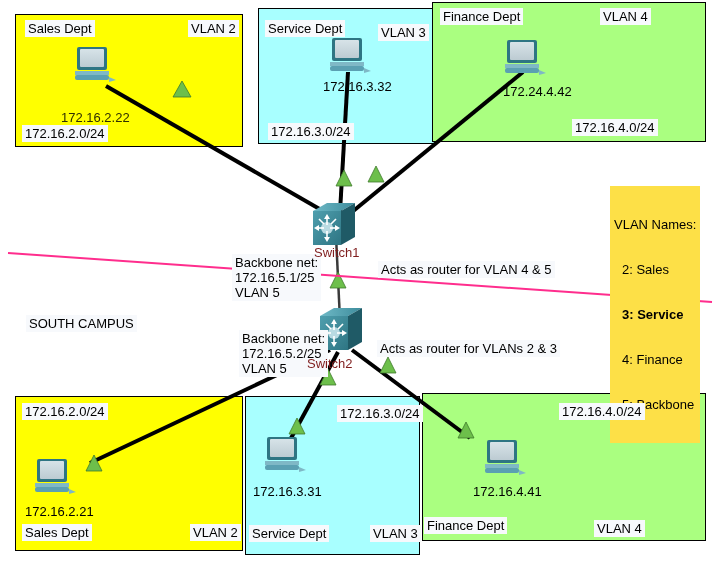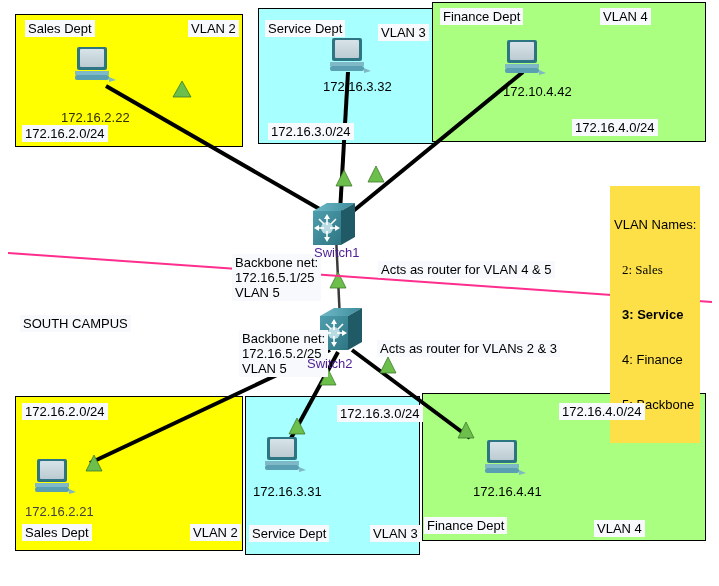--- a/index.html
+++ b/index.html
@@ -40,21 +40,21 @@
   .label.nobg {
     background: transparent;
   }
   .multiline {
     white-space: pre;
     margin-top: 34px;
   }
   .devname {
     position: absolute;
     font-size: 13px;
-    color: #4c1d95;
+    color: #7f1d1d;
     background: transparent;
     white-space: pre;
   }
 </style>
 </head>
 <body>
 
 <div id="canvas">
 
   <div class="vlan-box" style="left:15px; top:14px; width:228px; height:133px; background:#FFFF00;"></div>
@@ -202,47 +202,47 @@
   <div class="label nobg" style="left:58px; top:87px; color:#2f2f00;margin-top:22px;">172.16.2.22</div>
   <div class="label" style="left:22px; top:125px;">172.16.2.0/24</div>
 
   <div class="label" style="left:265px; top:20px;">Service Dept</div>
   <div class="label" style="left:378px; top:24px;">VLAN 3</div>
   <div class="label nobg" style="left:320px; top:78px;">172.16.3.32</div>
   <div class="label" style="left:268px; top:123px;">172.16.3.0/24</div>
 
   <div class="label" style="left:440px; top:8px;">Finance Dept</div>
   <div class="label" style="left:600px; top:8px;">VLAN 4</div>
-  <div class="label nobg" style="left:500px; top:83px;">172.10.4.42</div>
+  <div class="label nobg" style="left:500px; top:83px;">172.24.4.42</div>
   <div class="label" style="left:572px; top:119px;">172.16.4.0/24</div>
 
-  <div class="label" style="left:20px; top:315px;">SOUTH CAMPUS</div>
+  <div class="label" style="left:26px; top:315px;">SOUTH CAMPUS</div>
 
   <div class="label multiline" style="left:232px; top:220px;">Backbone net:
 172.16.5.1/25
 VLAN 5</div>
   <div class="devname" style="left:314px; top:245px;">Switch1</div>
   <div class="label" style="left:378px; top:229px;margin-top:32px;">Acts as router for VLAN 4 &amp; 5</div>
 
   <div class="label multiline" style="left:239px; top:296px;">Backbone net:
 172.16.5.2/25
 VLAN 5</div>
   <div class="devname" style="left:307px; top:356px;">Switch2</div>
   <div class="label" style="left:377px; top:340px;">Acts as router for VLANs 2 &amp; 3</div>
 
   <div class="label" style="left:610px; top:186px; background:#fde047; padding:1px 4px;">
     <div>VLAN Names:</div>
-    <div style="padding-left:8px;font-family:Liberation Serif, serif;">2: Sales</div>
+    <div style="padding-left:8px;">2: Sales</div>
     <div style="padding-left:8px;font-weight:bold;">3: Service</div>
     <div style="padding-left:8px;">4: Finance</div>
     <div style="padding-left:8px;">5: Backbone</div>
   </div>
 
   <div class="label" style="left:22px; top:403px;">172.16.2.0/24</div>
-  <div class="label nobg" style="left:22px; top:503px; color:#404040;">172.16.2.21</div>
+  <div class="label nobg" style="left:22px; top:503px; color:#000000;">172.16.2.21</div>
   <div class="label" style="left:22px; top:524px;">Sales Dept</div>
   <div class="label" style="left:190px; top:524px;">VLAN 2</div>
 
   <div class="label" style="left:337px; top:405px;">172.16.3.0/24</div>
   <div class="label nobg" style="left:250px; top:483px;">172.16.3.31</div>
   <div class="label" style="left:249px; top:525px;">Service Dept</div>
   <div class="label" style="left:370px; top:525px;">VLAN 3</div>
 
   <div class="label" style="left:559px; top:403px;">172.16.4.0/24</div>
   <div class="label nobg" style="left:470px; top:483px;">172.16.4.41</div>

